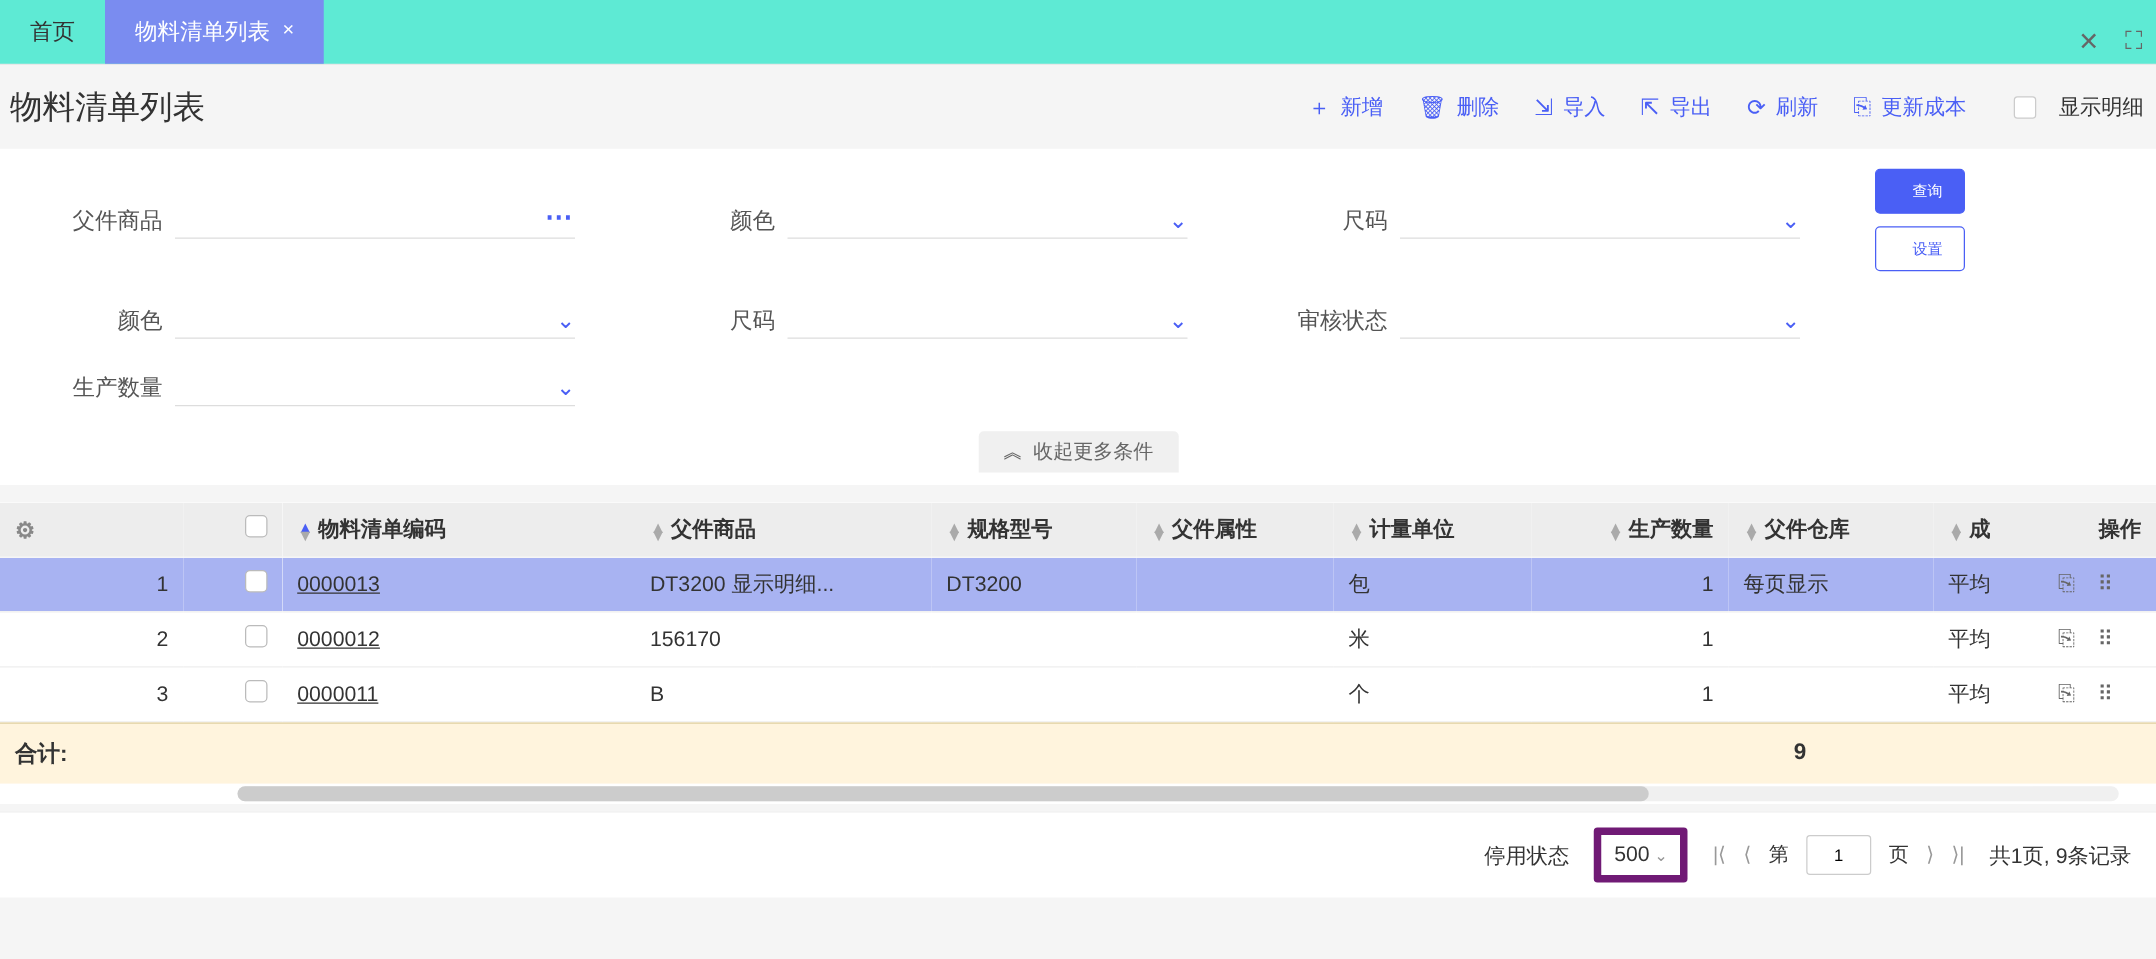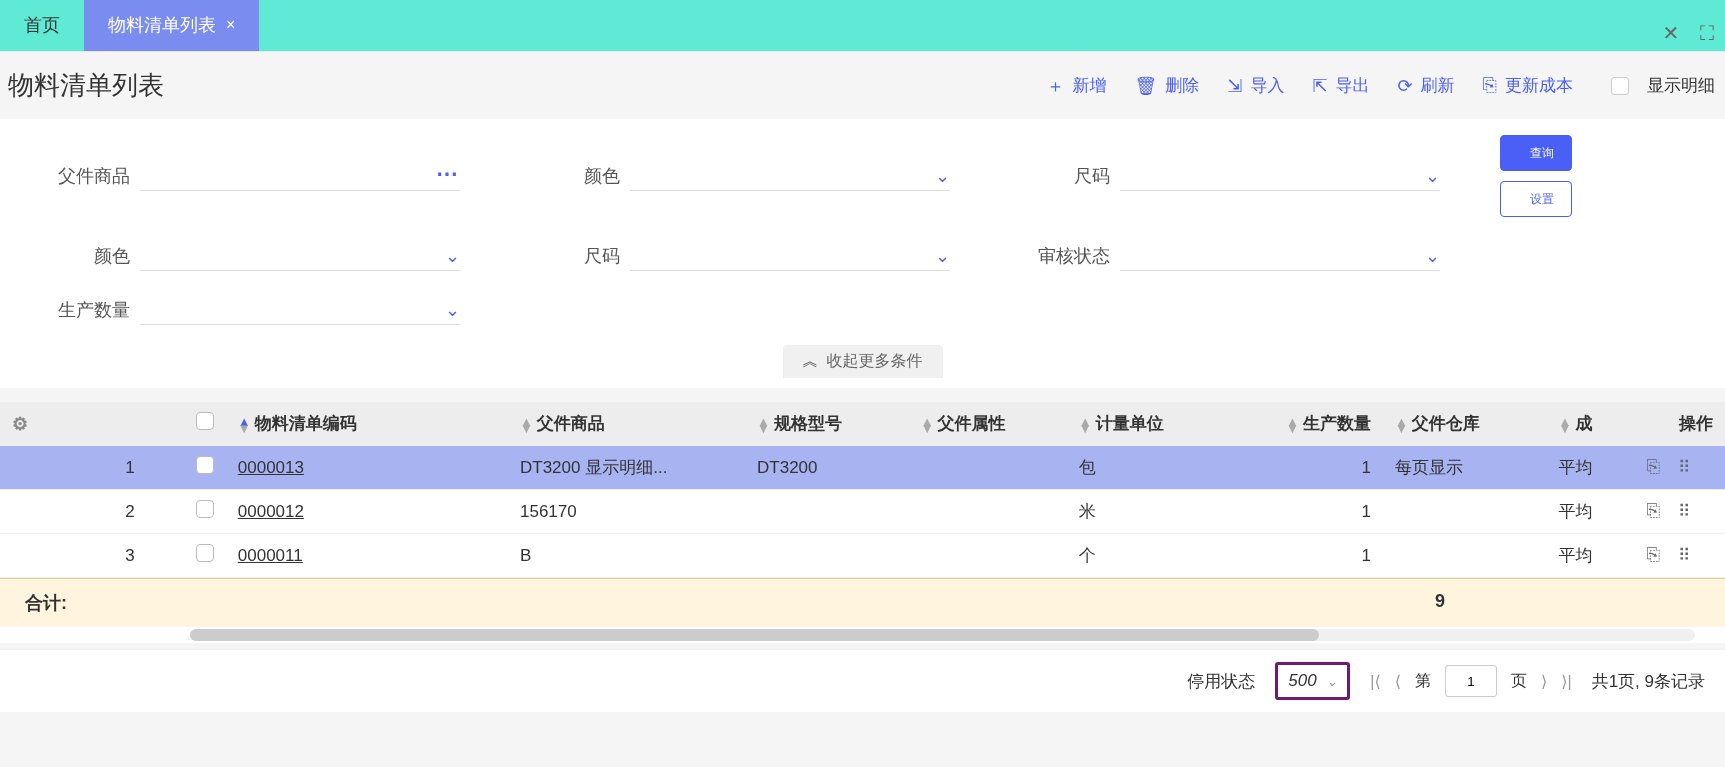--- a/index.html
+++ b/index.html
@@ -47,29 +47,29 @@
 .table .rchk { width: 18px; height: 18px; border: 1.5px solid #bbb; border-radius: 4px; display: inline-block; background: #fff; }
 .table td.center, .table th.center { text-align: right; }
 .table td.right, .table th.right { text-align: right; }
 .gear-cell { width: 60px; text-align: center; }
 .gear-cell .gear { color: #888; font-size: 18px; cursor: pointer; }
 .op-col { width: 100px; }
 .op-icons { display: flex; gap: 18px; justify-content: center; color: #666; }
 .op-icons span { cursor: pointer; }
 
 .total-row { background: #fff4dd; display: flex; font-size: 18px; color: #333; font-weight: 600; border-top: 1px solid #e0d0a0; }
-.total-row .cell-a { width: 195px; padding: 12px 25px; }
+.total-row .cell-a { width: 195px; padding: 12px 12px; }
 .total-row .cell-b { flex: 1; padding: 12px 20px; text-align: center; padding-left: 980px; }
 
 .hscroll { height: 16px; background: #fff; display: flex; align-items: center; padding: 0 30px 0 190px; }
 .hscroll .track { flex: 1; height: 12px; background: #f0f0f0; border-radius: 6px; position: relative; }
 .hscroll .thumb { position: absolute; left: 0; width: 75%; height: 12px; background: #ccc; border-radius: 6px; }
 
 .pager { display: flex; align-items: center; justify-content: flex-end; padding: 12px 20px; background: #fff; border-top: 1px solid #eee; gap: 20px; font-size: 17px; color: #333; margin-top: 6px; }
-.pager .sel { border: 3px solid #701a75; height: 32px; width: 75px; display: flex; align-items: center; padding: 16px 10px; border-radius: 3px; cursor: pointer; font-style: italic; }
+.pager .sel { border: 6px solid #701a75; height: 32px; width: 75px; display: flex; align-items: center; padding: 16px 10px; border-radius: 3px; cursor: pointer; }
 .pager .sel .caret { margin-left: auto; color: #999; font-size: 13px; }
 .pager .nav { display: flex; gap: 14px; align-items: center; }
 .pager .nav span { cursor: pointer; color: #999; font-size: 16px; }
 .pager .pin { width: 52px; height: 32px; border: 1px solid #ccc; text-align: center; border-radius: 3px; }
 </style>
 </head>
 <body>
 
 <div class="tab-bar">
   <div class="tab">首页</div>

